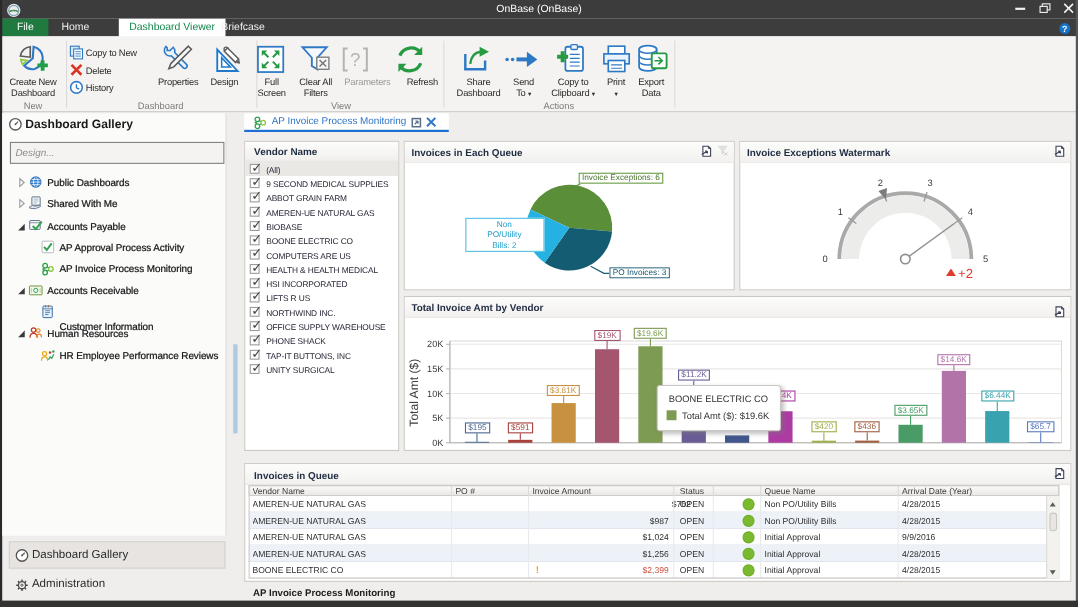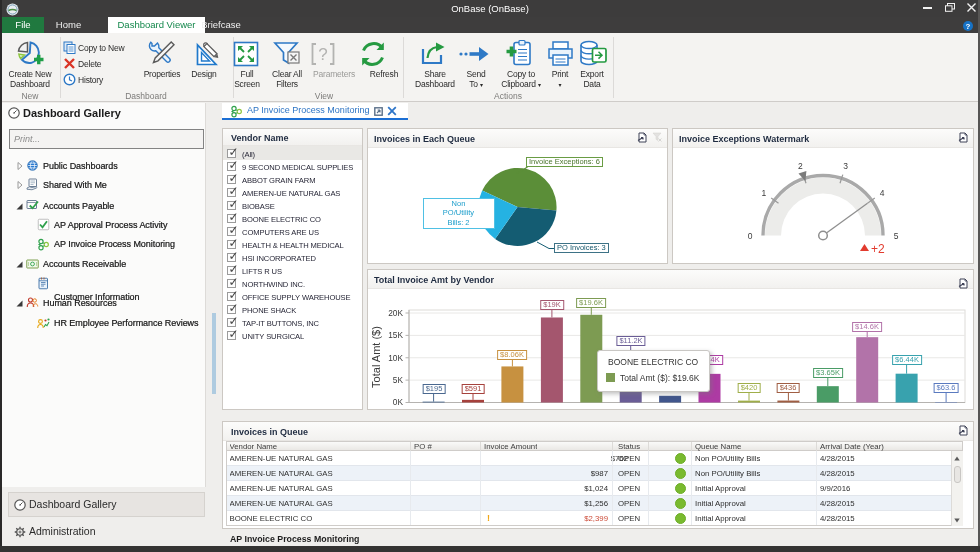--- a/index.html
+++ b/index.html
@@ -47,21 +47,21 @@
     <text x="5" y="7.8" font-size="8" fill="#fff" text-anchor="middle" font-weight="bold" font-family="Liberation Sans">?</text>
   </svg>
 
 <div class="abs" style="left:0;top:33px;width:980px;height:69px;background:#f4f3f1;border-bottom:1px solid #cfccc9"></div>
 <div class="gsep" style="left:60px"></div>
 <div class="gsep" style="left:233px"></div>
 <div class="gsep" style="left:403px"></div>
 <div class="gsep" style="left:613px"></div>
 <div class="grplab" style="left:-10px">New</div>
 <div class="grplab" style="left:106px">Dashboard</div>
-<div class="grplab" style="left:284px">View</div>
+<div class="grplab" style="left:270px">View</div>
 <div class="grplab" style="left:468px">Actions</div>
 
 <div class="rlab" style="left:2px;top:70px;width:56px">Create New<br>Dashboard</div>
 <div class="rlab" style="left:78px;top:44px;text-align:right">Copy to New</div>
 <div class="rlab" style="left:78px;top:60px;text-align:left">Delete</div>
 <div class="rlab" style="left:78px;top:76px;text-align:left">History</div>
 <div class="rlab" style="left:134px;top:70px;width:56px">Properties</div>
 <div class="rlab" style="left:176px;top:70px;width:56px">Design</div>
 <div class="rlab" style="left:219px;top:70px;width:56px">Full<br>Screen</div>
 <div class="rlab" style="left:259px;top:70px;width:56px">Clear All<br>Filters</div>
@@ -156,21 +156,21 @@
 <div class="abs" style="left:978px;top:0;width:2px;height:552px;background:#565554"></div>
 <div class="abs" style="left:0;top:546px;width:980px;height:6px;background:#343332"></div>
 <div class="abs" style="left:2px;top:103px;width:204px;height:384px;background:#fbfbfa;border-right:1px solid #dddbd8"></div>
 <div class="abs" style="left:23px;top:106.5px;font-size:11px;font-weight:bold;color:#1a1a1a">Dashboard Gallery</div>
 <svg style="left:8px;top:107px" width="12" height="12" viewBox="0 0 12 12">
     <circle cx="6" cy="6" r="5.2" fill="#fff" stroke="#555" stroke-width="1.2"></circle>
     <path d="M6 6 L8.5 3.5" stroke="#555" stroke-width="1"></path>
     <circle cx="6" cy="6" r="0.8" fill="#555"></circle>
   </svg>
 <div class="abs" style="left:9px;top:129px;width:195px;height:20px;background:#f4f3f2;border:1px solid #838383"></div>
-<div class="abs" style="left:14px;top:134px;font-size:9px;font-style:italic;color:#8b8b8b">Print...</div>
+<div class="abs" style="left:14px;top:134px;font-size:9px;font-style:italic;color:#8b8b8b">Design...</div>
 
 <svg style="left:16px;top:162px" width="8" height="8" viewBox="0 0 8 8">
     <path d="M2 0.5 L6 4 L2 7.5 Z" fill="#fdfdfd" stroke="#9a9a9a"></path>
   </svg>
 <svg style="left:27px;top:160px" width="11" height="11" viewBox="0 0 24 24">
     <circle cx="12" cy="12" r="10.5" fill="#2a7ad0"></circle>
     <path d="M12 1.5 C6 7 6 17 12 22.5 C18 17 18 7 12 1.5 M1.5 12 H22.5 M3 6.8 H21 M3 17.2 H21" fill="none" stroke="#fff" stroke-width="1.6"></path>
     <circle cx="12" cy="12" r="10.5" fill="none" stroke="#1f63ab" stroke-width="1.5"></circle>
   </svg>
 <div class="trow" style="left:43px;top:161px">Public Dashboards</div>
@@ -466,31 +466,31 @@
     <rect x="371.0" y="131.62" width="22" height="1.88" fill="#9fae49"></rect>
     <rect x="410.4" y="131.55" width="22" height="1.95" fill="#a05e43"></rect>
     <rect x="449.8" y="117.17" width="22" height="16.33" fill="#4a9c66"></rect>
     <rect x="489.2" y="68.17" width="22" height="65.33" fill="#b273a9"></rect>
     <rect x="528.6" y="104.68" width="22" height="28.82" fill="#38a2ae"></rect>
     <rect x="568.1" y="133.06" width="22" height="0.44" fill="#5a7abf"></rect>
 <text x="13" y="88" font-size="11" fill="#3a3a3a" text-anchor="middle" font-family="Liberation Sans" transform="rotate(-90 13 88)">Total Amt ($)</text>
 </svg>
 <div class="blab" style="left:434px;top:383.5px;border-color:#4a688f;color:#4a688f;transform:translateX(-50%)">$195</div>
 <div class="blab" style="left:473px;top:383.5px;border-color:#a6413c;color:#a6413c;transform:translateX(-50%)">$591</div>
-<div class="blab" style="left:512px;top:349.5px;border-color:#c79140;color:#c79140;transform:translateX(-50%)">$8.06K</div>
+<div class="blab" style="left:512px;top:349.5px;border-color:#c79140;color:#c79140;transform:translateX(-50%)">$3.81K</div>
 <div class="blab" style="left:552px;top:299.5px;border-color:#a4566e;color:#a4566e;transform:translateX(-50%)">$19K</div>
 <div class="blab" style="left:591px;top:298px;border-color:#7d9b52;color:#7d9b52;transform:translateX(-50%)">$19.6K</div>
 <div class="blab" style="left:631px;top:336px;border-color:#6a5d96;color:#6a5d96;transform:translateX(-50%)">$11.2K</div>
 <div class="blab" style="left:710px;top:354.5px;border-color:#ad3ba3;color:#ad3ba3;transform:translateX(-50%)">$6.4K</div>
 <div class="blab" style="left:749px;top:383px;border-color:#9fae49;color:#9fae49;transform:translateX(-50%)">$420</div>
 <div class="blab" style="left:788px;top:383px;border-color:#a05e43;color:#a05e43;transform:translateX(-50%)">$436</div>
 <div class="blab" style="left:828px;top:368px;border-color:#4a9c66;color:#4a9c66;transform:translateX(-50%)">$3.65K</div>
 <div class="blab" style="left:867px;top:321.5px;border-color:#b273a9;color:#b273a9;transform:translateX(-50%)">$14.6K</div>
 <div class="blab" style="left:907px;top:355px;border-color:#38a2ae;color:#38a2ae;transform:translateX(-50%)">$6.44K</div>
-<div class="blab" style="left:946px;top:383px;border-color:#5a7abf;color:#5a7abf;transform:translateX(-50%)">$63.6</div>
+<div class="blab" style="left:946px;top:383px;border-color:#5a7abf;color:#5a7abf;transform:translateX(-50%)">$65.7</div>
 <div class="abs" style="left:597px;top:350px;width:113px;height:41.5px;background:#fff;border:1px solid #c9c7c4;border-radius:3px;box-shadow:2px 2px 4px rgba(120,120,120,0.45)"></div>
 <div class="abs" style="left:608px;top:357px;font-size:8.5px;color:#333">BOONE ELECTRIC CO</div>
 <div class="abs" style="left:606px;top:373px;width:9px;height:9px;background:#7d9b52"></div>
 <div class="abs" style="left:620px;top:373px;font-size:8.5px;color:#333">Total Amt ($): $19.6K</div>
 <div class="phead" style="left:223px;top:422px;width:750px;padding-left:8px">Invoices in Queue</div>
 <svg style="left:958px;top:425px" width="11" height="11" viewBox="0 0 22 22">
     <path d="M4 2 L14 2 L18 6 L18 20 L4 20 Z" fill="#fff" stroke="#3e4257" stroke-width="2"></path>
     <path d="M14 2 L14 6 L18 6" fill="none" stroke="#3e4257" stroke-width="1.6"></path>
     <path d="M2 17 L12 11 M12 11 L12 15 M12 11 L8 11" stroke="#3e4257" stroke-width="2.4" fill="none"></path>
   </svg>

